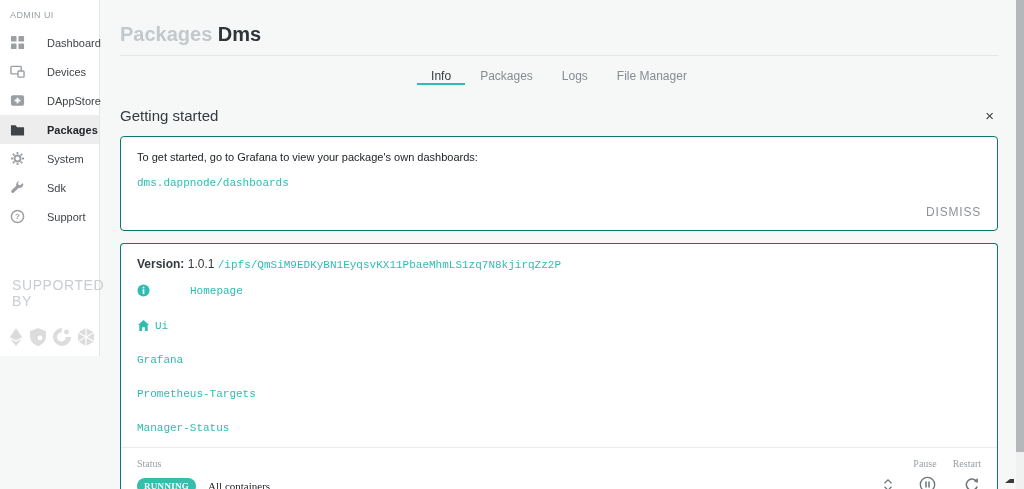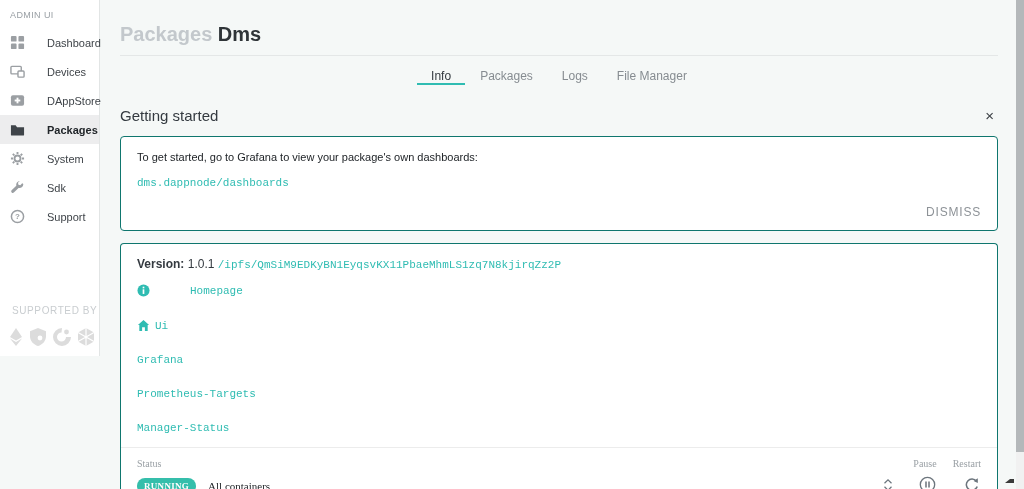--- a/index.html
+++ b/index.html
@@ -15,21 +15,21 @@
     display:flex; flex-direction:column;
   }
   .brand { font-size:9px; color:#9aa0a5; letter-spacing:.4px; padding:10px 0 8px 10px; }
   .nav-item {
     display:flex; align-items:center; gap:22px; padding:7px 0 7px 10px;
     font-size:11px; color:#3f4449; cursor:pointer;
   }
   .nav-item .nicon { width:15px; height:15px; display:inline-flex; }
   .nav-item.active { background:#ededee; font-weight:bold; color:#212529; }
   .sidebar-bottom { margin-top:auto; padding:8px 0 10px 8px; }
-  .supported { font-size:10px; color:#c9cdd0; letter-spacing:.6px; margin-bottom:12px; padding-left:4px; }
+  .supported { font-size:14px; color:#c9cdd0; letter-spacing:.6px; margin-bottom:19px; padding-left:4px; }
   .logos { display:flex; gap:5px; align-items:center; }
   .logos svg { display:block; }
   
   .main { position:absolute; left:100px; top:11px; width:916px; height:489px; padding:0 18px 0 20px; }
   .page-header { padding-top:12px; font-size:20px; }
   .page-header .crumb { color:#c3c8cc; }
   .page-header .title { color:#2f3438; }
   .header-rule { border:none; border-top:1px solid #e4e7e7; margin-top:9px; }
   
   .tabs { display:flex; justify-content:center; align-items:flex-start; margin-top:8px; height:28px; }

